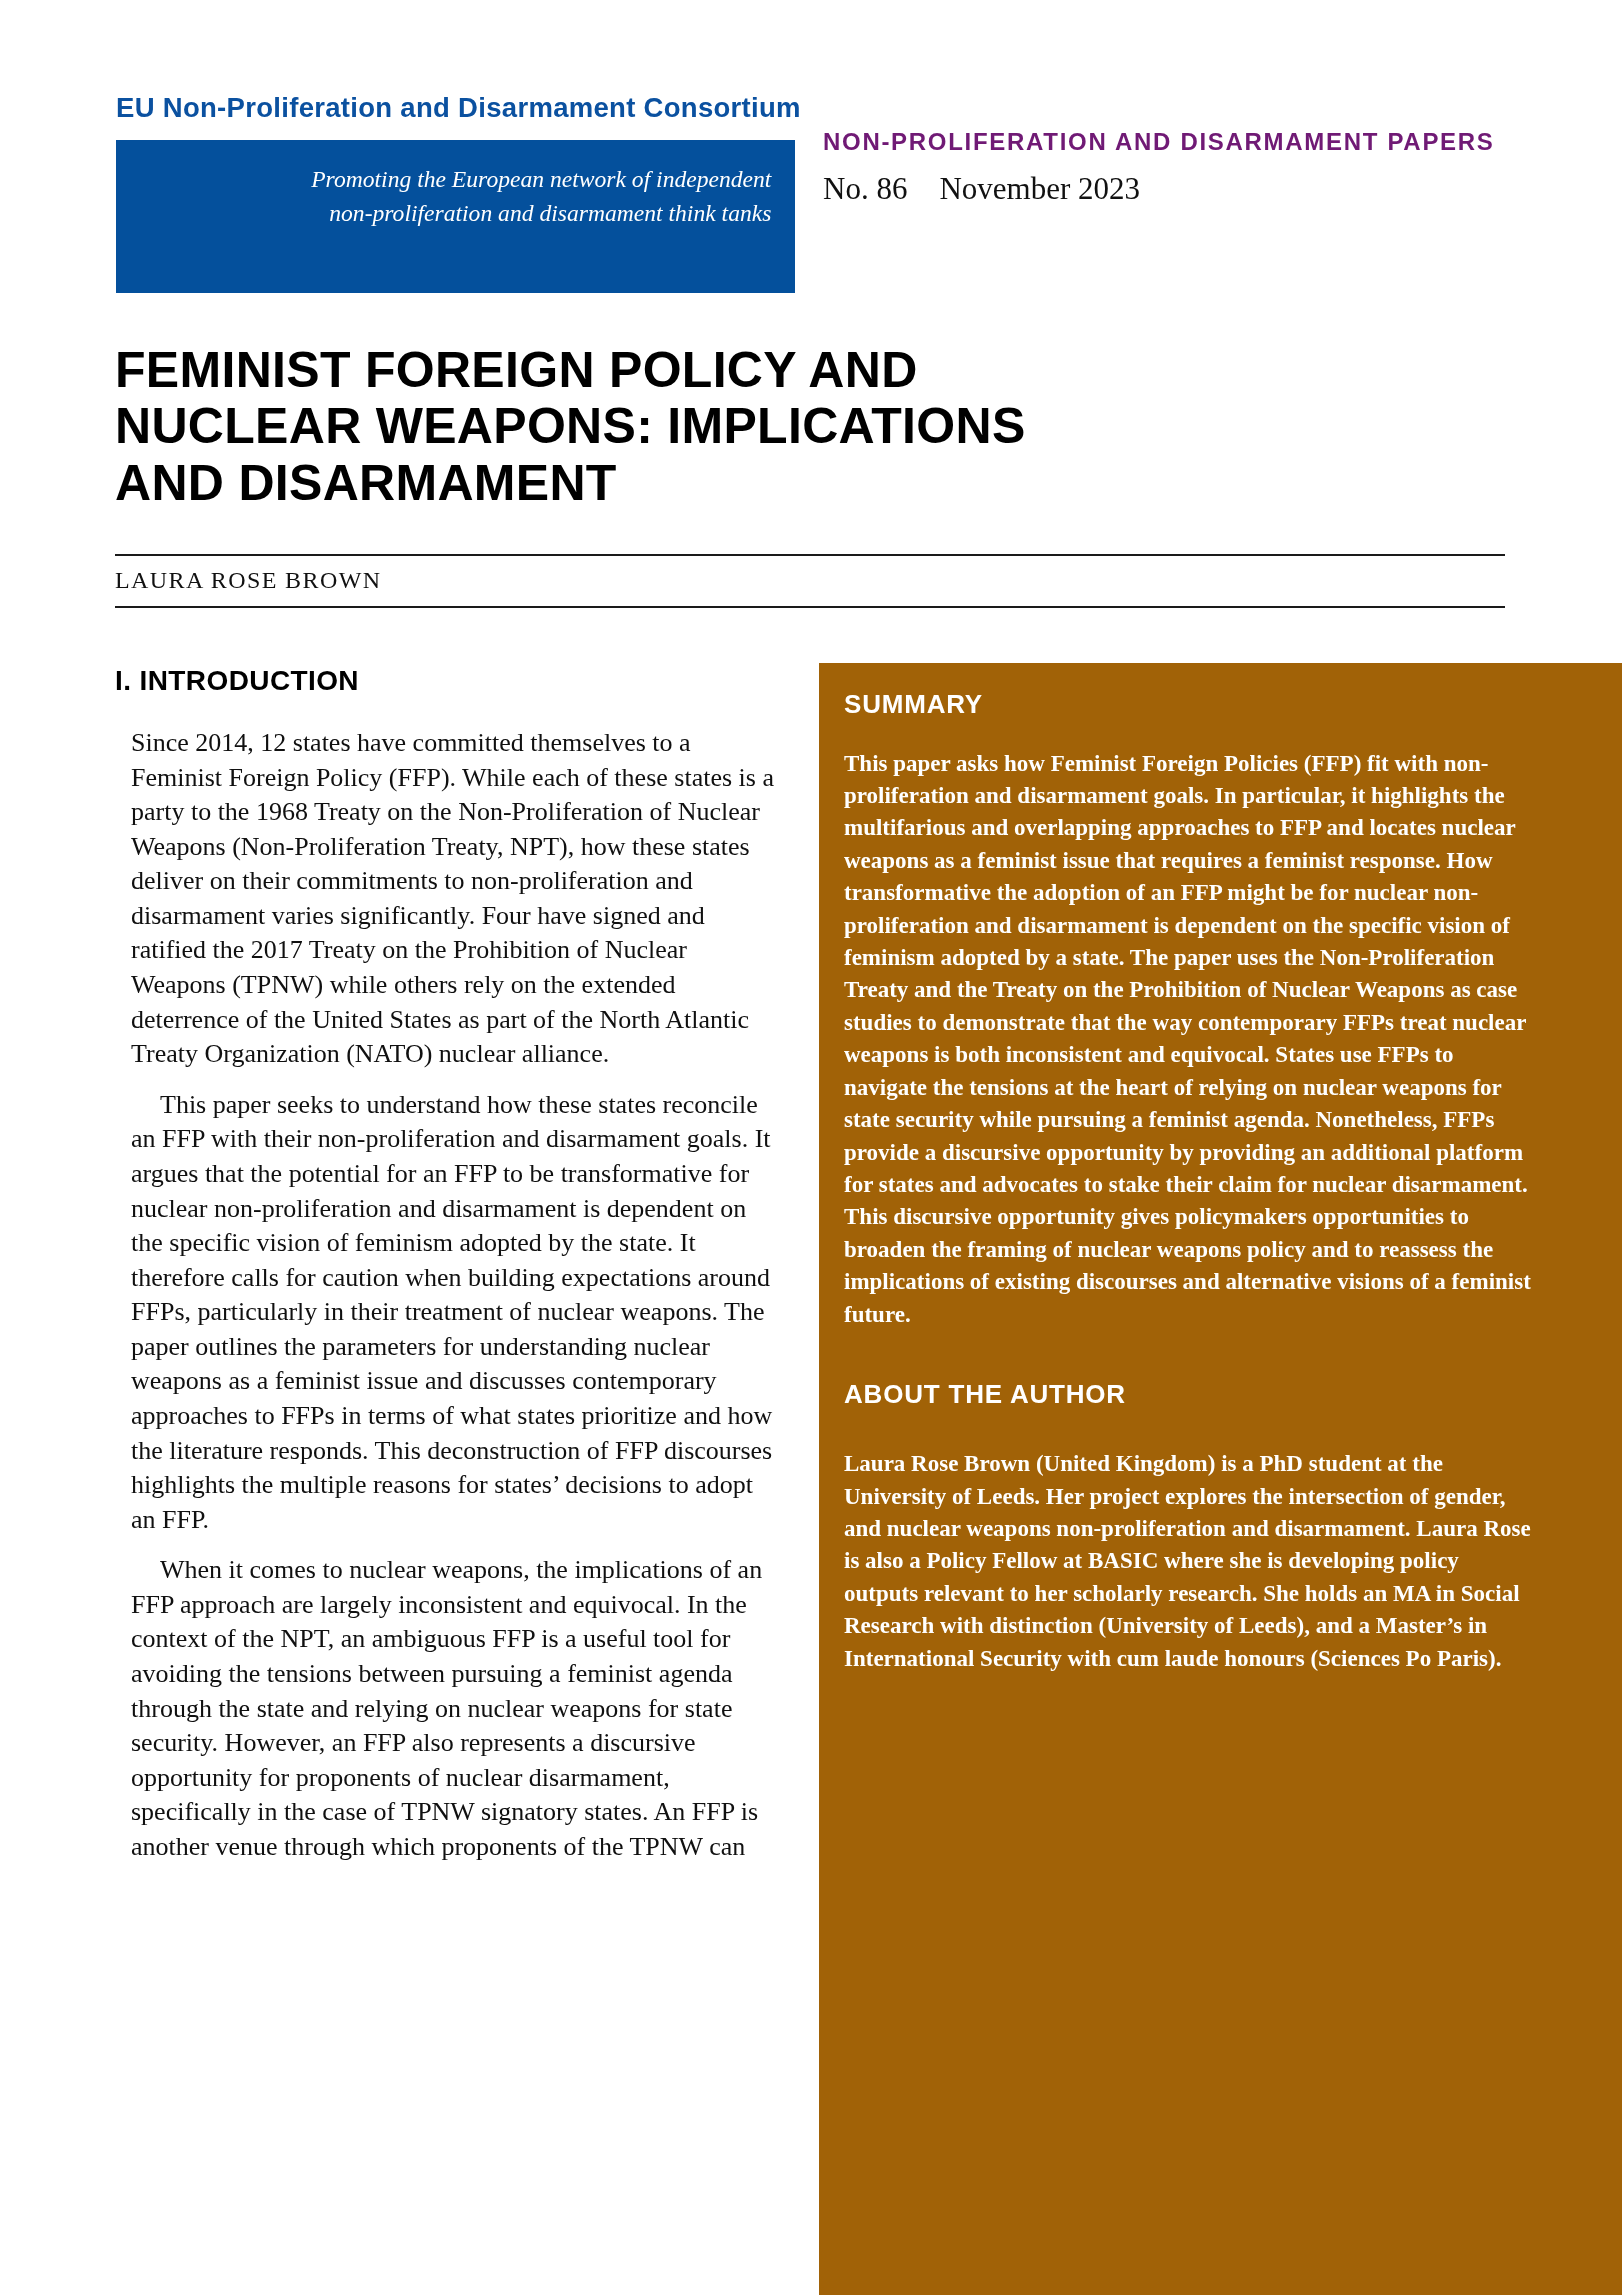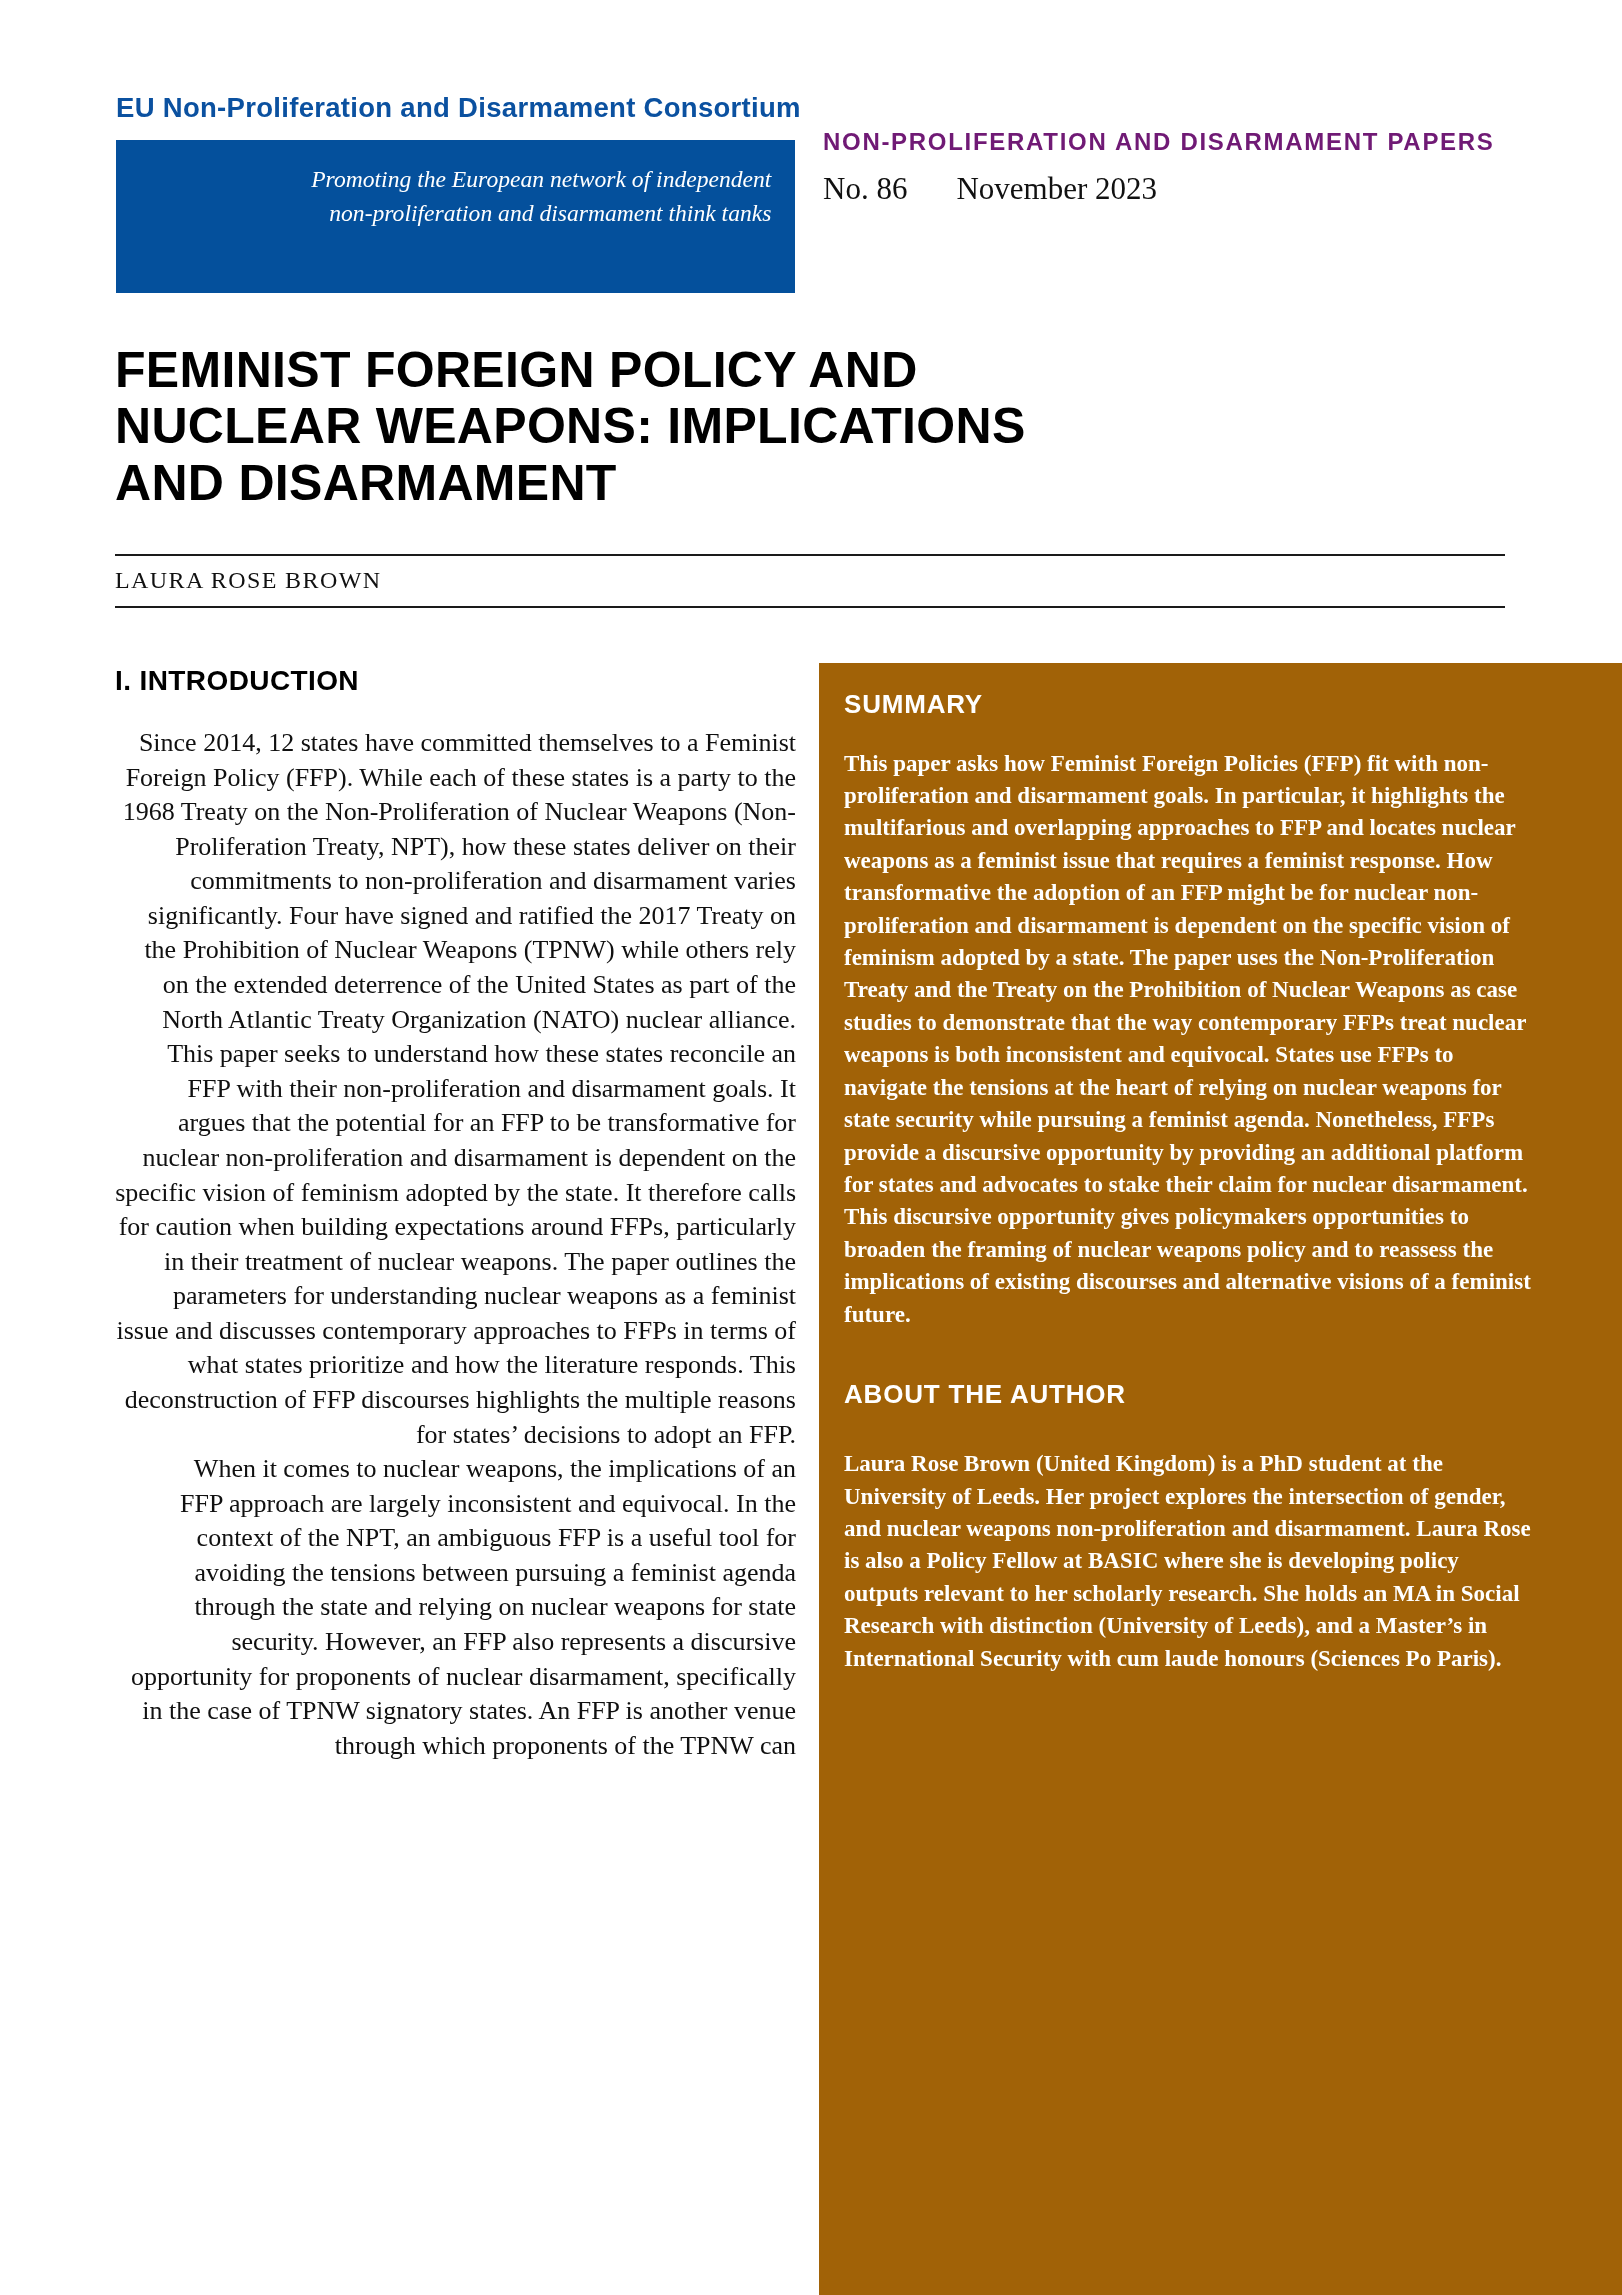--- a/index.html
+++ b/index.html
@@ -68,21 +68,21 @@
   }
   #issue-line {
     position: absolute;
     left: 823px;
     top: 171px;
     font-family: "Liberation Serif", serif;
     font-size: 31px;
     color: #111111;
     white-space: nowrap;
   }
-  #issue-line .issue-no { margin-right: 49px; }
+  #issue-line .issue-no { margin-right: 32px; }
 
   
   #doc-title {
     position: absolute;
     left: 115px;
     top: 308px;
     width: 1387px;
     font-family: "Liberation Sans", sans-serif;
     font-weight: bold;
     font-size: 50px;
@@ -130,22 +130,22 @@
     font-size: 28px;
     letter-spacing: 0.4px;
     color: #000000;
     margin: 0 0 29px 0;
   }
   .body-par {
     font-family: "Liberation Serif", serif;
     font-size: 26px;
     line-height: 1.33;
     color: #101010;
-    margin: 0;
-    text-align: right;
+    margin: 16px;
+    text-align: left;
   }
   .body-par.indented { text-indent: 29px; }
 
   
   #summary-panel {
     position: absolute;
     left: 819px;
     top: 663px;
     width: 804px;
     height: 1633px;

